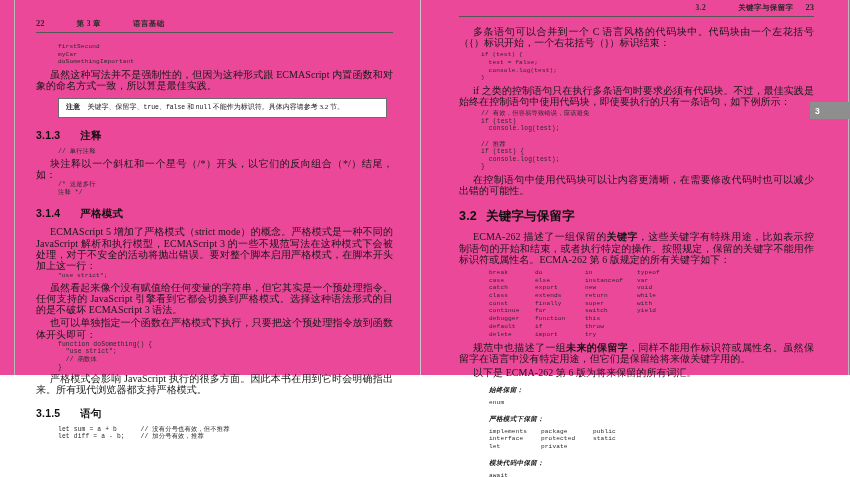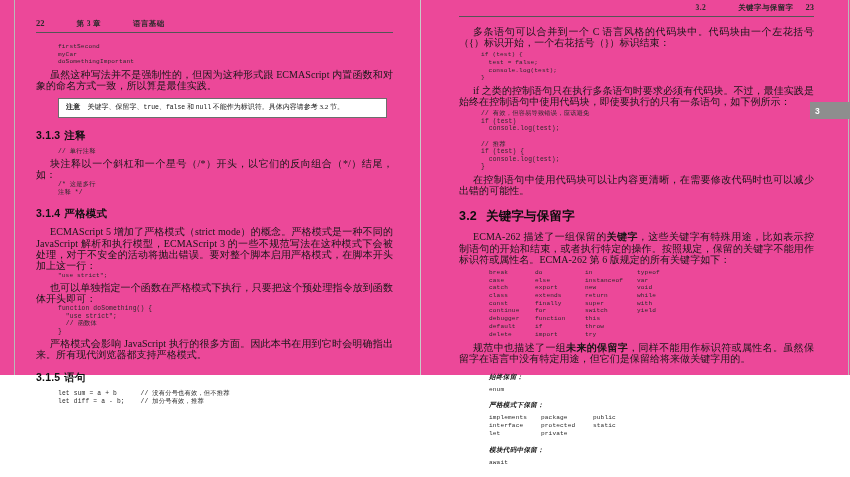--- a/index.html
+++ b/index.html
@@ -77,21 +77,21 @@
 
   
   h3.sec {
     font-family: "Liberation Sans", "DejaVu Sans", sans-serif;
     font-size: 10.5px;
     font-weight: bold;
     margin: 11px 0 5px 0;
     letter-spacing: .2px;
     color: #111;
   }
-  h3.sec .num { display: inline-block; margin-right: 4px; font-weight: bold; }
+  h3.sec .num { display: inline-block; margin-right: 20px; font-weight: bold; }
   h2.sec-major {
     font-family: "Liberation Sans", "DejaVu Sans", sans-serif;
     font-size: 12.5px;
     font-weight: bold;
     margin: 12px 0 6px 0;
     letter-spacing: .2px;
     color: #0d0d0d;
   }
   h2.sec-major .num { display: inline-block; margin-right: 9px; }
 
@@ -216,20 +216,21 @@
     <div class="code cn tight">// 单行注释</div>
     <p class="para">块注释以一个斜杠和一个星号（/*）开头，以它们的反向组合（*/）结尾，如：</p>
     <div class="code cn tight">/* 这是多行
 注释 */</div>
 
     <h3 class="sec">
       <span class="num">3.1.4</span><span>严格模式</span>
     </h3>
     <p class="para">ECMAScript 5 增加了严格模式（strict mode）的概念。严格模式是一种不同的 JavaScript 解析和执行模型，ECMAScript 3 的一些不规范写法在这种模式下会被处理，对于不安全的活动将抛出错误。要对整个脚本启用严格模式，在脚本开头加上这一行：</p>
     <div class="code tight">"use strict";</div>
+    <p class="para">虽然看起来像个没有赋值给任何变量的字符串，但它其实是一个预处理指令。任何支持的 JavaScript 引擎看到它都会切换到严格模式。选择这种语法形式的目的是不破坏 ECMAScript 3 语法。</p>
     <p class="para">也可以单独指定一个函数在严格模式下执行，只要把这个预处理指令放到函数体开头即可：</p>
     <div class="code cn tight">function doSomething() {
   "use strict";
   // 函数体
 }</div>
     <p class="para">严格模式会影响 JavaScript 执行的很多方面。因此本书在用到它时会明确指出来。所有现代浏览器都支持严格模式。</p>
 
     <h3 class="sec">
       <span class="num">3.1.5</span><span>语句</span>
     </h3>
@@ -307,20 +308,21 @@
       <span>throw</span>
       <span></span>
       <span>delete</span>
       <span>import</span>
       <span>try</span>
       <span></span>
     </div>
 
     <p class="para"><span>规范中也描述了一组</span><b>未来的保留字</b><span>，同样不能用作标识符或属性名。虽然保留字在语言中没有特定用途，但它们是保留给将来做关键字用的。</span></p>
 
+    <p class="para">以下是 ECMA-262 第 6 版为将来保留的所有词汇。</p>
 
     <div class="reslabel">始终保留：</div>
     <div class="reslist">enum</div>
 
     <div class="reslabel">严格模式下保留：</div>
     <div class="reslist grid3">
       <span>implements</span>
       <span>package</span>
       <span>public</span>
       <span>interface</span>

